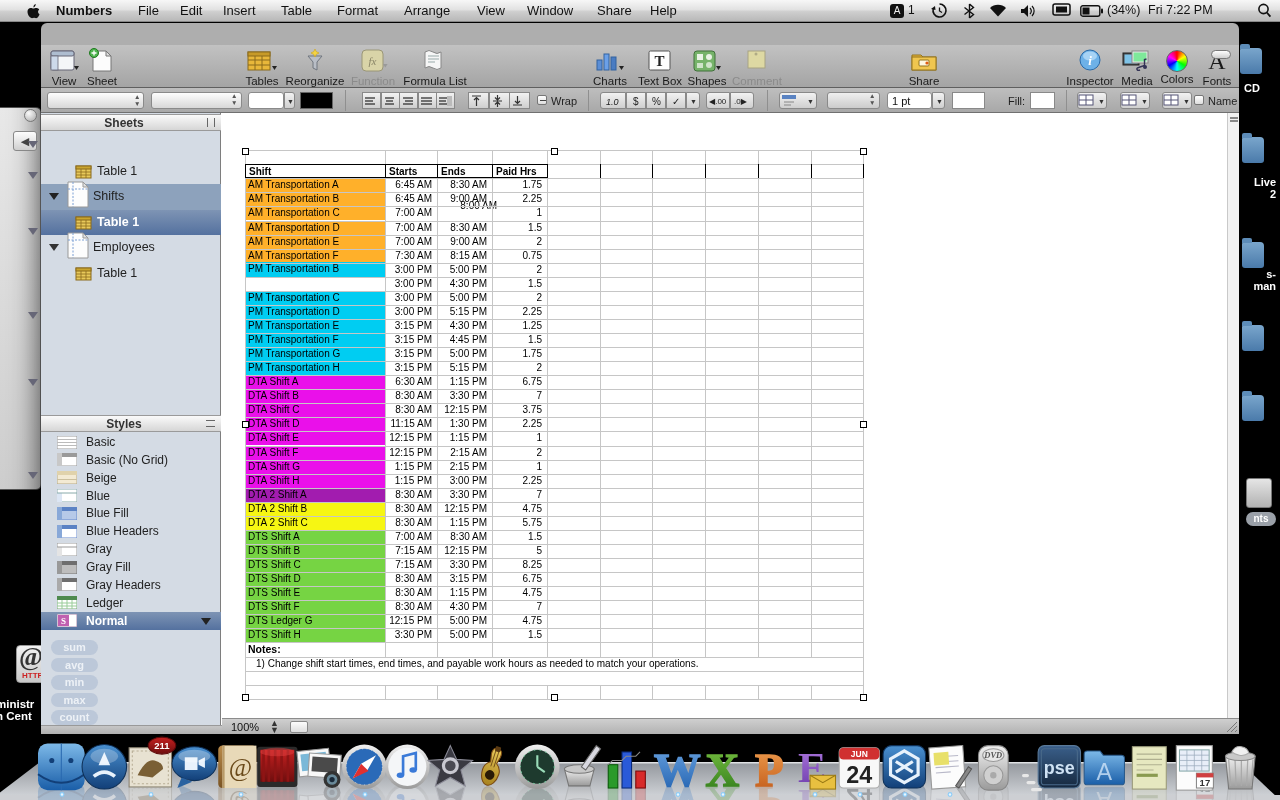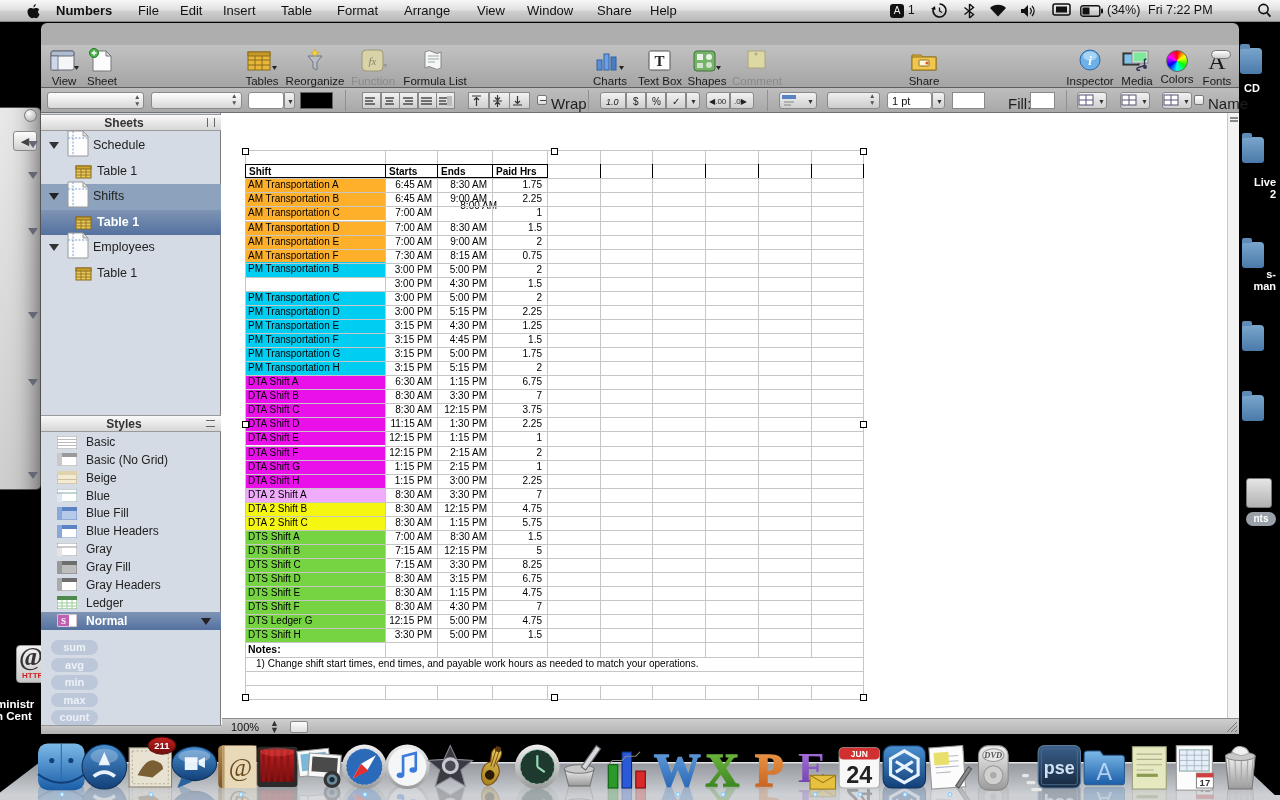--- a/index.html
+++ b/index.html
@@ -29,21 +29,21 @@
 .tb .ic{display:block;margin:0 auto 1px auto;height:26px}
 .tb.dis{color:#8b8b8b}
 #pill{position:absolute;right:8px;top:5px;width:20px;height:9px;border-radius:5px;border:1px solid #777;background:linear-gradient(#fdfdfd,#cfcfcf)}
 
 #fmtbar{position:absolute;left:0;top:65px;width:100%;height:25px;
  background:linear-gradient(#bebebe,#a8a8a8);border-bottom:1px solid #707070}
 .fc{position:absolute;top:4px;height:17px;background:linear-gradient(#fdfdfd,#d8d8d8);border:1px solid #8a8a8a;border-radius:3px}
 .fcf{background:linear-gradient(#efefef,#cccccc)}
 .fsep{position:absolute;top:2px;height:21px;width:1px;background:#8f8f8f}
 .fbtn{position:absolute;top:4px;height:17px;background:linear-gradient(#f2f2f2,#cfcfcf);border:1px solid #898989}
-.flab{position:absolute;top:7px;font-size:15px;color:#1f1f1f}
+.flab{position:absolute;top:7px;font-size:11px;color:#1f1f1f}
 .stp{position:absolute;font-size:6.5px;color:#555;line-height:6.5px}
 
 #content{position:absolute;left:0;top:90px;width:100%;height:621px;background:#fff;border-radius:0 0 0 0;overflow:hidden}
 #sidebar{position:absolute;left:0;top:0;width:180px;height:612px;background:#d4dbe4;border-right:1px solid #7e7e7e;z-index:3}
 .phead{position:absolute;left:0;width:180px;height:17px;background:linear-gradient(#fafafa,#d6d6d6);border-top:1px solid #9a9a9a;border-bottom:1px solid #9a9a9a;
  font-size:12px;font-weight:bold;color:#333;text-align:center;line-height:16px;padding-right:14px}
 .srow{position:absolute;left:0;width:180px;font-size:12.5px;color:#222;line-height:25px}
 .sel1{background:#8da2bc}
 .sel2{background:linear-gradient(#7e94b4,#54719f);color:#fff;font-weight:bold}
 .strow{position:absolute;left:0;width:180px;font-size:12px;color:#222;height:18px;line-height:18px}
@@ -267,31 +267,20 @@
     <div class="fbtn" style="left:1121px;width:30px;border-radius:3px"><svg width="17" height="14" viewBox="0 0 17 14">
             <rect x="1" y="2" width="14" height="10" fill="#fff" stroke="#557" stroke-width="1"></rect>
             <path d="M1 7h14M8 2v10" stroke="#557" stroke-width="1"></path>
           </svg><i style="right:1px;top:5px;font-size:7px;color:#333">▼</i></div>
     <div class="ab" style="left:1153px;top:7px;width:10px;height:10px;border:1px solid #777;border-radius:2px;background:linear-gradient(#fff,#ddd)"></div>
     <i class="flab" style="left:1167px">Name</i>
   </div>
   <div id="content">
     <div id="sidebar">
       <div class="phead" style="top:1px">Sheets<i style="right:6px;top:3px;width:8px;height:9px;border-left:1.5px solid #666;border-right:1.5px solid #666"></i></div>
-      <div class="srow" style="top:20px;height:25.5px">
-            <i style="left:8px;top:9px;width:0;height:0;border-left:5px solid transparent;border-right:5px solid transparent;border-top:7px solid #333"></i>
-            <span style="position:absolute;left:24px;top:-1px">
-              <svg width="26" height="28" viewBox="0 0 26 28" style="position:absolute;left:0;top:-2px">
-                <path d="M3 1h15l5 5v20H3z" fill="#fdfdfd" stroke="#999"></path>
-                <path d="M18 1l5 5h-5z" fill="#e2e2e2" stroke="#999"></path>
-                <path d="M8 1v25M3 8h20" stroke="#7b9fd4" stroke-width="1" stroke-dasharray="2 1.5"></path>
-              </svg>
-            </span>
-            <span style="position:absolute;left:52px">Schedule</span>
-          </div>
       <div class="srow" style="top:45.5px;height:25.5px">
             <span style="position:absolute;left:34px;top:6px">
               <svg width="17" height="14" viewBox="0 0 17 14" style="position:absolute;left:0;top:0">
                 <rect x="1" y="1" width="15" height="12" fill="#e8c95a" stroke="#8a6b1d"></rect>
                 <rect x="1" y="1" width="15" height="3" fill="#caa52e" stroke="#8a6b1d"></rect>
                 <path d="M1 7h15M1 10h15M6 4v9M11 4v9" stroke="#8a6b1d" stroke-width=".8"></path>
               </svg>
             </span>
             <span style="position:absolute;left:56px">Table 1</span>
           </div>
@@ -515,21 +504,21 @@
 <div class="cb" style="top:295.5px;left:192px;width:50px">2:15 AM</div>
 <div class="cb" style="top:295.5px;left:247px;width:50px">2</div>
 <div class="ca" style="top:309.6px;background:#ea10ea">DTA Shift G</div>
 <div class="cb" style="top:309.6px;left:140px;width:47px">1:15 PM</div>
 <div class="cb" style="top:309.6px;left:192px;width:50px">2:15 PM</div>
 <div class="cb" style="top:309.6px;left:247px;width:50px">1</div>
 <div class="ca" style="top:323.6px;background:#ea10ea">DTA Shift H</div>
 <div class="cb" style="top:323.6px;left:140px;width:47px">1:15 PM</div>
 <div class="cb" style="top:323.6px;left:192px;width:50px">3:00 PM</div>
 <div class="cb" style="top:323.6px;left:247px;width:50px">2.25</div>
-<div class="ca" style="top:337.7px;background:#f0abfc">DTA 2 Shift A</div>
+<div class="ca" style="top:337.7px;background:#a21caf">DTA 2 Shift A</div>
 <div class="cb" style="top:337.7px;left:140px;width:47px">8:30 AM</div>
 <div class="cb" style="top:337.7px;left:192px;width:50px">3:30 PM</div>
 <div class="cb" style="top:337.7px;left:247px;width:50px">7</div>
 <div class="ca" style="top:351.8px;background:#f6f613">DTA 2 Shift B</div>
 <div class="cb" style="top:351.8px;left:140px;width:47px">8:30 AM</div>
 <div class="cb" style="top:351.8px;left:192px;width:50px">12:15 PM</div>
 <div class="cb" style="top:351.8px;left:247px;width:50px">4.75</div>
 <div class="ca" style="top:365.8px;background:#f6f613">DTA 2 Shift C</div>
 <div class="cb" style="top:365.8px;left:140px;width:47px">8:30 AM</div>
 <div class="cb" style="top:365.8px;left:192px;width:50px">1:15 PM</div>

